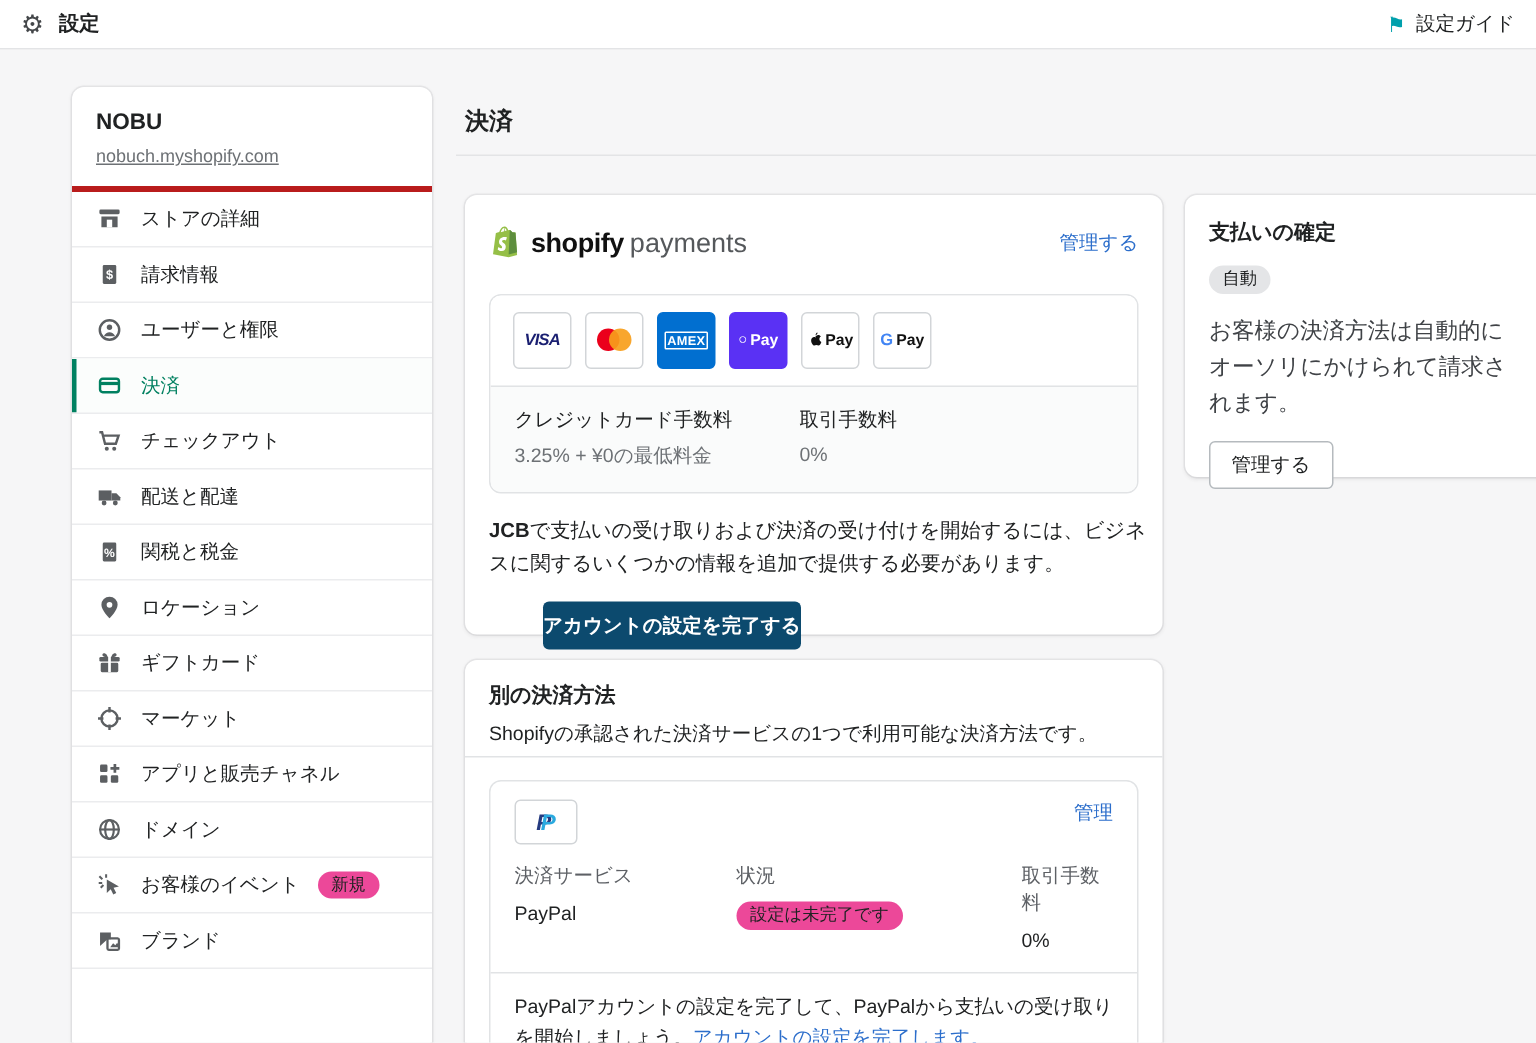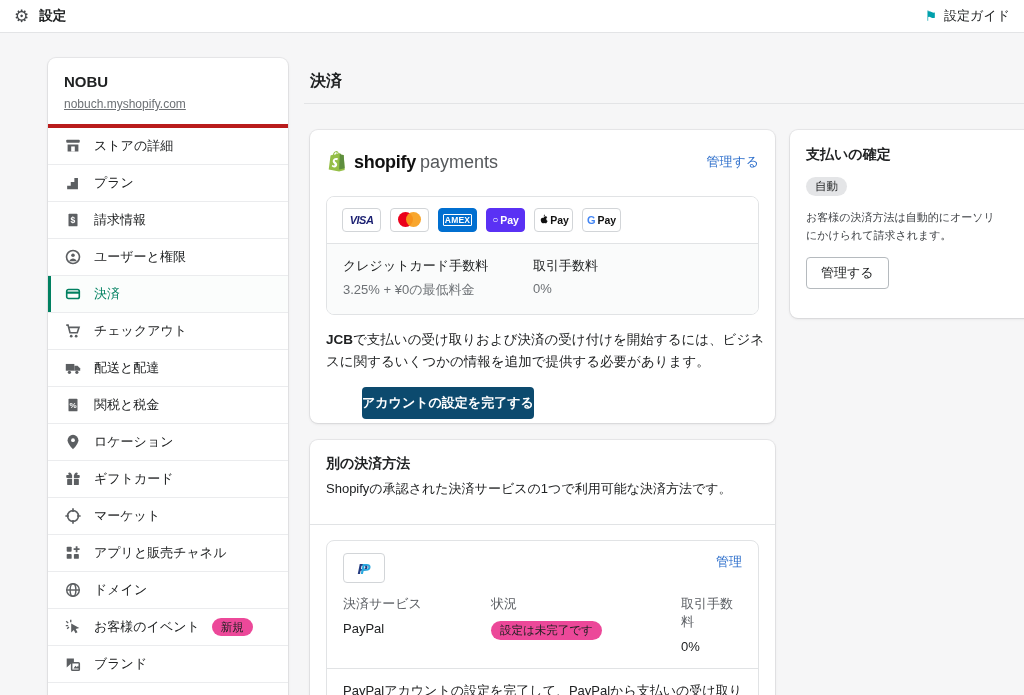--- a/index.html
+++ b/index.html
@@ -51,21 +51,21 @@
   .sp-card { left:310px; top:130px; width:465px; height:293px; padding:16px; }
   .sp-header { display:flex; align-items:center; justify-content:space-between; height:32px; }
   .sp-logo { display:flex; align-items:center; gap:6px; }
   .sp-logo svg { width:22px; height:24px; }
   .sp-brand-bold { font-size:18px; font-weight:bold; color:#111; letter-spacing:-.3px;text-align:center; }
   .sp-brand-light { font-size:18px; color:#55585b; margin-left:4px; }
   .link { color:#2c6ecb; cursor:pointer; font-size:13px; text-decoration:none; }
   .inner-box { border:1px solid #e1e3e5; border-radius:8px; margin-top:18px; overflow:hidden; }
   .pm-row { display:flex; gap:9px; padding:11px 15px; background:#fff; }
   .pm-badge {
-    width:39px; height:24px; border:1px solid #d2d5d8; border-radius:4px; background:#fff;
+    width:39px; height:38px; border:1px solid #d2d5d8; border-radius:4px; background:#fff;
     display:flex; align-items:center; justify-content:center; gap:2px; overflow:hidden;
   }
   .visa-txt { color:#1a1f71; font-weight:bold; font-style:italic; font-size:11px; letter-spacing:-.5px; }
   .mc-circles { position:relative; width:24px; height:16px; }
   .mc-circles i { position:absolute; top:0; width:15px; height:15px; border-radius:50%; }
   .mc-red { left:0; background:#eb001b; }
   .mc-orange { left:8px; background:#f79e1b; opacity:.92; }
   .pm-badge.amex { background:#016fd0; border-color:#016fd0; }
   .amex-txt { color:#fff; font-weight:bold; font-size:8.5px; letter-spacing:.2px; border:1px solid #fff; padding:0 1px; border-radius:1px; }
   .pm-badge.shoppay { background:#5a31f4; border-color:#5a31f4; }
@@ -80,41 +80,41 @@
   .fee-value { font-size:13px; color:#6d7175; }
   .jcb-note { margin-top:14px; font-size:13.5px; line-height:1.65; color:#202223; width:445px; }
   .jcb-bold { font-weight:bold; }
   .btn-primary {
     display:inline-block; margin-top:13px; background:#0c4a6e; color:#fff;
     border:none; border-radius:4px; padding:7px 0; font-size:13px; font-weight:600;
     cursor:pointer; font-family:inherit;margin-left:36px;
   }
   
   .alt-card { left:310px; top:440px; width:465px; height:290px; }
-  .alt-head { padding:15px 16px 26px 16px; border-bottom:1px solid #e1e3e5; }
+  .alt-head { padding:15px 16px 6px 16px; border-bottom:1px solid #e1e3e5; }
   .alt-title { font-size:14px; font-weight:bold; margin-bottom:7px; }
   .alt-sub { font-size:13px; color:#202223; }
   .alt-body { padding:15px 16px; }
   .provider-box { border:1px solid #e1e3e5; border-radius:8px; }
   .provider-top { display:flex; align-items:flex-start; justify-content:space-between; padding:12px 16px 4px 16px; }
   .pp-logo {
     width:42px; height:30px; border:1px solid #d2d5d8; border-radius:4px; background:#fff;
     display:flex; align-items:center; justify-content:center;
   }
   .pp-p1 { color:#253b80; font-weight:bold; font-size:15px; font-style:italic; }
   .pp-p2 { color:#29a9df; font-weight:bold; font-size:15px; font-style:italic; margin-left:-7px; }
   .provider-cols { display:flex; padding:8px 16px 14px 16px; }
   .pcol1 { width:148px; } .pcol2 { width:190px; } .pcol3 { flex:1; }
   .pcol-label { color:#5d6065; font-size:13px; margin-bottom:8px; }
   .pcol-value { font-size:13px; }
   .provider-note { border-top:1px solid #e1e3e5; padding:11px 16px 13px 16px; font-size:13px; line-height:1.65; }
   
   .aside-card { left:790px; top:130px; width:246px; height:188px; padding:16px; }
   .aside-title { font-size:14px; font-weight:bold; margin-bottom:13px; }
-  .aside-desc { margin-top:13px; font-size:11px; line-height:1.6; color:#3f4246; width:200px; }
+  .aside-desc { margin-top:13px; font-size:15px; line-height:1.6; color:#3f4246; width:200px; }
   .btn-secondary {
     display:inline-block; margin-top:13px; background:#fff; color:#202223;
     border:1px solid #b5babe; border-radius:4px; padding:6px 14px; font-size:13px;
     cursor:pointer; font-family:inherit;
   }
 </style>
 </head>
 <body>
 
 <div class="topbar">
@@ -136,28 +136,20 @@
 
   <div class="nav-item">
     <span class="nav-icon">
         <svg viewBox="0 0 20 20" fill="currentColor">
           <rect x="2.5" y="3" width="15" height="3.4" rx="1"></rect>
           <path d="M4 8.2h12v8H4z"></path>
           <rect x="8" y="10.5" width="4" height="5.7" fill="#fff"></rect>
         </svg>
       </span>
     <span class="nav-label">ストアの詳細</span>
-  </div>
-  <div class="nav-item">
-    <span class="nav-icon">
-        <svg viewBox="0 0 20 20" fill="currentColor">
-          <path d="M3.5 13h4v4h-4zM7.5 9h4v8h-4zM11.5 4.5h4V17h-4z"></path>
-        </svg>
-      </span>
-    <span class="nav-label">プラン</span>
   </div>
   <div class="nav-item">
     <span class="nav-icon">
         <svg viewBox="0 0 20 20">
           <rect x="5" y="3" width="10" height="14" rx="1" fill="currentColor"></rect>
           <text x="10" y="13" text-anchor="middle" font-size="9.5" font-weight="bold" fill="#fff">$</text>
         </svg>
       </span>
     <span class="nav-label">請求情報</span>
   </div>

